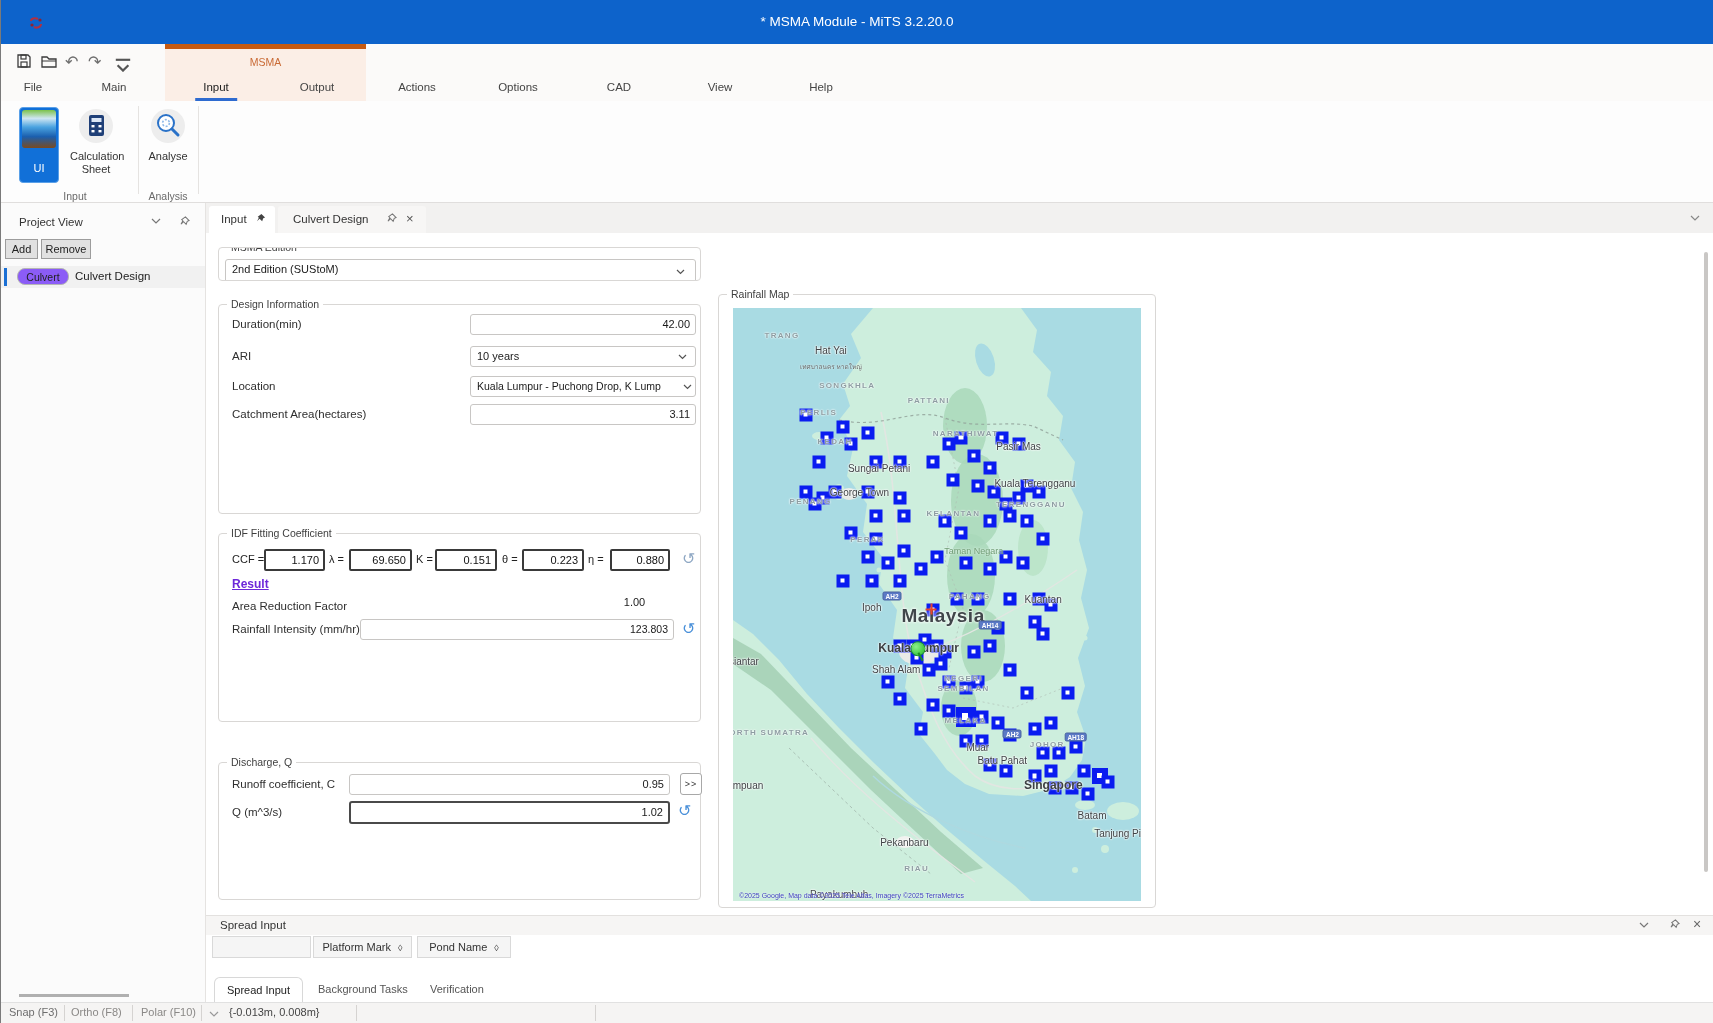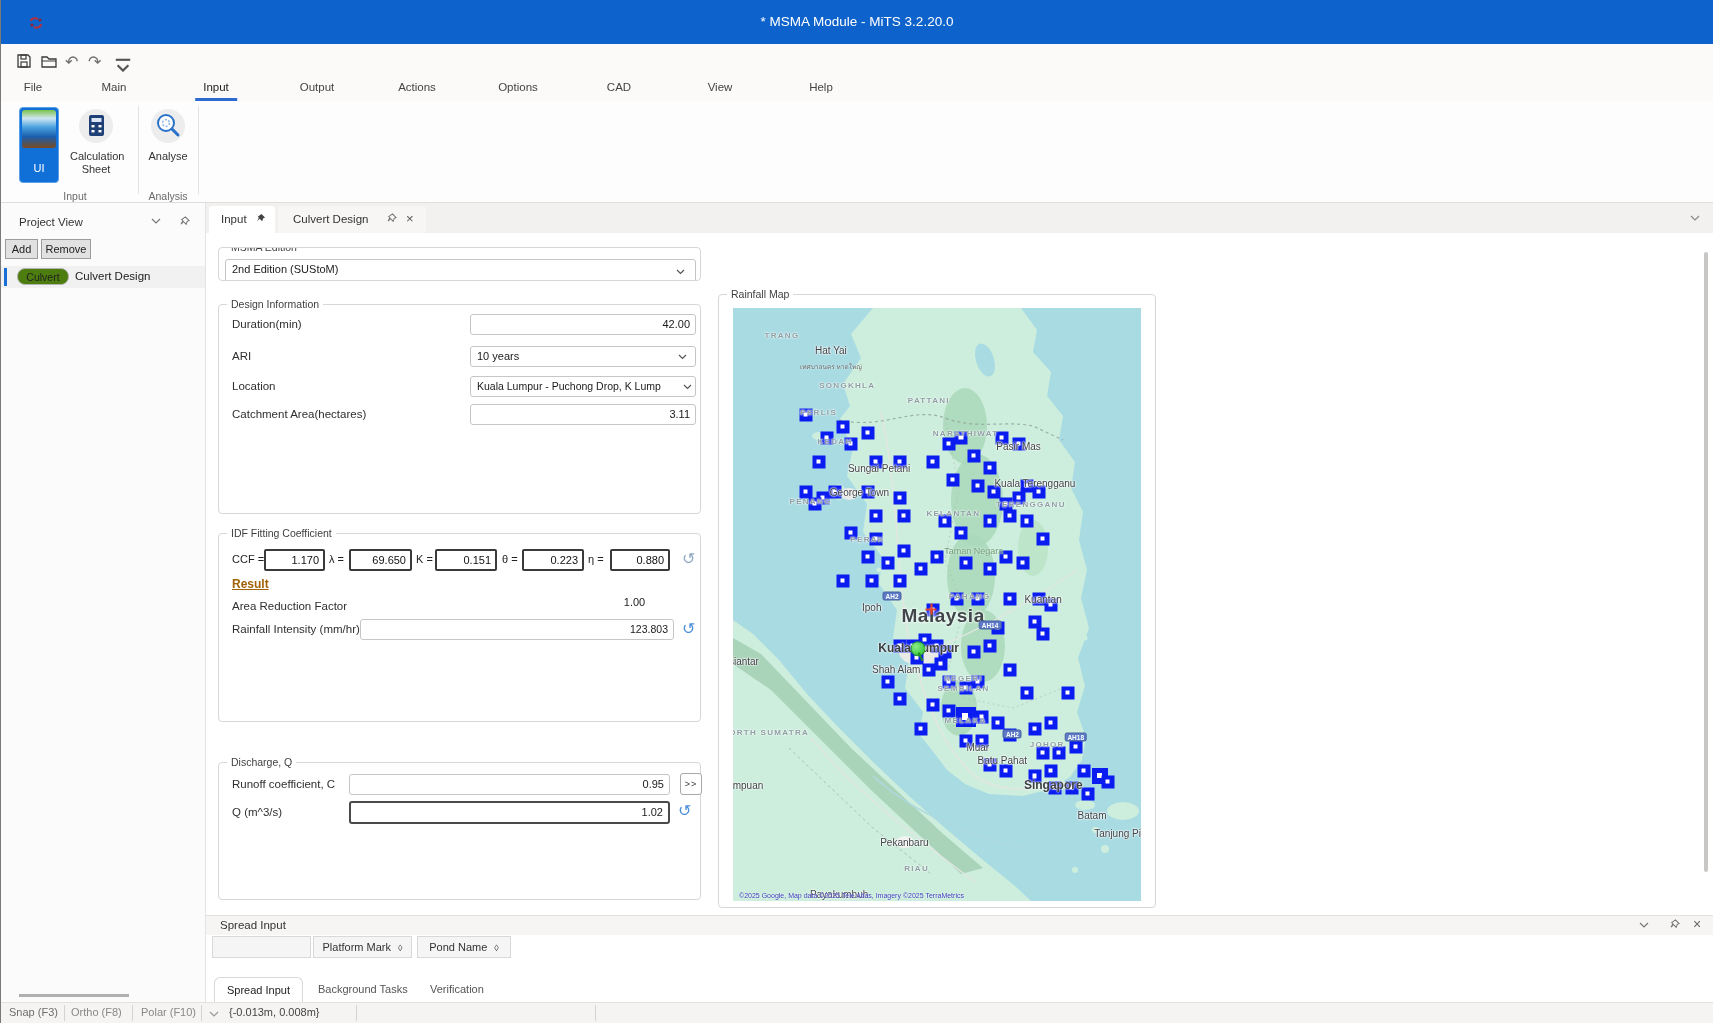--- a/index.html
+++ b/index.html
@@ -27,41 +27,41 @@
   .ui-btn .lbl{position:absolute;left:0;bottom:8px;width:100%;text-align:center;color:#fff;font-size:11px;}
   .big-btn{position:absolute;top:6px;width:52px;height:80px;text-align:center;}
   .big-btn .circ{display:inline-block;margin-top:2px;width:34px;height:34px;border-radius:50%;background:#ededed;position:relative;}
   .big-btn .cap{font-size:11px;color:#333;line-height:13px;margin-top:3px;}
   
   .left-panel{position:absolute;left:0;top:203px;width:205px;height:799px;background:#fbfbfb;border-right:1px solid #e5e3e1;box-sizing:border-box;}
   .pv-title{position:absolute;left:18px;top:13px;font-size:11.5px;color:#333;}
   .btn{position:absolute;height:20px;background:#e1e1e1;border:1px solid #9c9c9c;box-sizing:border-box;font-size:11px;text-align:center;line-height:18px;color:#222;}
   .pv-row{position:absolute;left:0;top:63px;width:100%;height:22px;background:#f1f1f1;}
   .pv-bar{position:absolute;left:3px;top:2px;width:3px;height:18px;background:#1a6fd4;}
-  .pv-chip{position:absolute;left:16px;top:2px;width:52px;height:17px;background:#4d7c0f;border:1px solid #b5b5b5;border-radius:8px;font-size:10.5px;text-align:center;line-height:16px;box-sizing:border-box;}
+  .pv-chip{position:absolute;left:16px;top:2px;width:52px;height:17px;background:#8b5cf6;border:1px solid #b5b5b5;border-radius:8px;font-size:10.5px;text-align:center;line-height:16px;box-sizing:border-box;}
   .pv-item-label{position:absolute;left:74px;top:4px;font-size:11.5px;color:#222;}
   .hscroll-thumb{position:absolute;left:18px;top:791px;width:110px;height:3px;background:#b0b0b0;}
   
   .doc-strip{position:absolute;left:205px;top:203px;width:1508px;height:30px;background:#f2f1f0;}
   .doc-tab{position:absolute;top:3px;height:27px;font-size:11.5px;color:#333;line-height:26px;border-radius:3px 3px 0 0;}
   .doc-content{position:absolute;left:205px;top:233px;width:1508px;height:682px;background:#fff;}
   
   .gbox{position:absolute;border:1px solid #d9d7d5;border-radius:4px;box-sizing:border-box;background:#fff;}
   .gbox-label{position:absolute;top:-7px;left:8px;background:#fff;padding:0 4px;font-size:10.5px;color:#3f3f3f;white-space:nowrap;}
   .flabel{position:absolute;font-size:11.5px;color:#2f2f2f;white-space:nowrap;}
   .finput{position:absolute;height:21px;border:1px solid #c8c6c4;border-radius:3px;background:#fff;box-sizing:border-box;font-size:11px;color:#1a1a1a;line-height:19px;}
   .finput.num{text-align:right;padding-right:5px;}
   .fselect{padding-left:6px;overflow:hidden;white-space:nowrap;}
   .chev{position:absolute;top:50%;margin-top:-3px;width:9px;height:6px;}
   .cbox{position:absolute;height:22px;border:2px solid #3a3a3a;border-radius:2px;background:#fff;box-sizing:border-box;font-size:11px;text-align:right;padding-right:4px;line-height:18px;color:#111;}
   .clabel{position:absolute;font-size:11px;color:#222;}
   .reset{position:absolute;font-size:16px;color:#4a90d9;line-height:16px;cursor:default;}
   .reset.muted{color:#8fa8c4;}
   .morebtn{position:absolute;width:22px;height:22px;border:1px solid #a8a8a8;border-radius:3px;background:#fff;box-sizing:border-box;font-size:9px;text-align:center;line-height:20px;letter-spacing:1px;color:#333;}
-  .result-h{position:absolute;font-size:12px;font-weight:bold;text-decoration:underline;color:#a16207;}
+  .result-h{position:absolute;font-size:12px;font-weight:bold;text-decoration:underline;color:#6d28d9;}
   .plain-val{position:absolute;font-size:11px;color:#1a1a1a;text-align:center;}
   
   .mapbox{position:absolute;left:732px;top:308px;width:408px;height:593px;background:#a9dbe3;overflow:hidden;}
   .ml{position:absolute;transform:translate(-50%,-50%);white-space:nowrap;z-index:5;}
   .st{font-size:8px;letter-spacing:1.3px;font-weight:bold;color:#8d9da2;text-shadow:0 0 2px #fff,0 0 2px #fff;}
   .st2{white-space:normal;width:70px;text-align:center;line-height:1.35;}
   .ci{font-size:10px;color:#3f4346;text-shadow:0 0 2px #fff,0 0 2px #fff,0 0 2px #fff;}
   .cil{font-size:12px;color:#3c4043;font-weight:bold;text-shadow:0 0 2px #fff,0 0 2px #fff;}
   .big{font-size:19px;font-weight:600;letter-spacing:.5px;color:#40464a;text-shadow:0 0 3px #fff,0 0 3px #fff;}
   .grn{font-size:9px;color:#6e9c74;text-shadow:0 0 2px #fff;}
@@ -104,20 +104,23 @@
       <svg viewBox="0 0 18 18">
           <path d="M4 7 C4 4.5 8 3.5 11 5 M14 10 C14 13 10 14.5 7 13" fill="none" stroke="#b23040" stroke-width="2"></path>
           <circle cx="5" cy="11" r="1.6" fill="#8c2433"></circle>
           <circle cx="13" cy="6" r="1.6" fill="#8c2433"></circle>
         </svg>
     </span>
     <div class="title-text">* MSMA Module - MiTS 3.2.20.0</div>
   </div>
 
   <div class="ribbon-tabrow">
+    <div class="msma-ctx">
+      <div class="msma-ctx-label">MSMA</div>
+    </div>
     <span class="qat-icon" style="left:14px;">
       <svg viewBox="0 0 18 18">
           <path d="M3 3h10l2 2v10H3z" fill="none" stroke="#3b3b3b" stroke-width="1.3"></path>
           <rect x="6" y="10" width="6" height="5" fill="none" stroke="#3b3b3b" stroke-width="1.2"></rect>
           <rect x="6" y="3" width="5" height="4" fill="none" stroke="#3b3b3b" stroke-width="1.2"></rect>
         </svg>
     </span>
     <span class="qat-icon" style="left:39px;">
       <svg viewBox="0 0 18 18">
           <path d="M2 5h5l2 2h7v8H2z" fill="none" stroke="#3b3b3b" stroke-width="1.3"></path>

